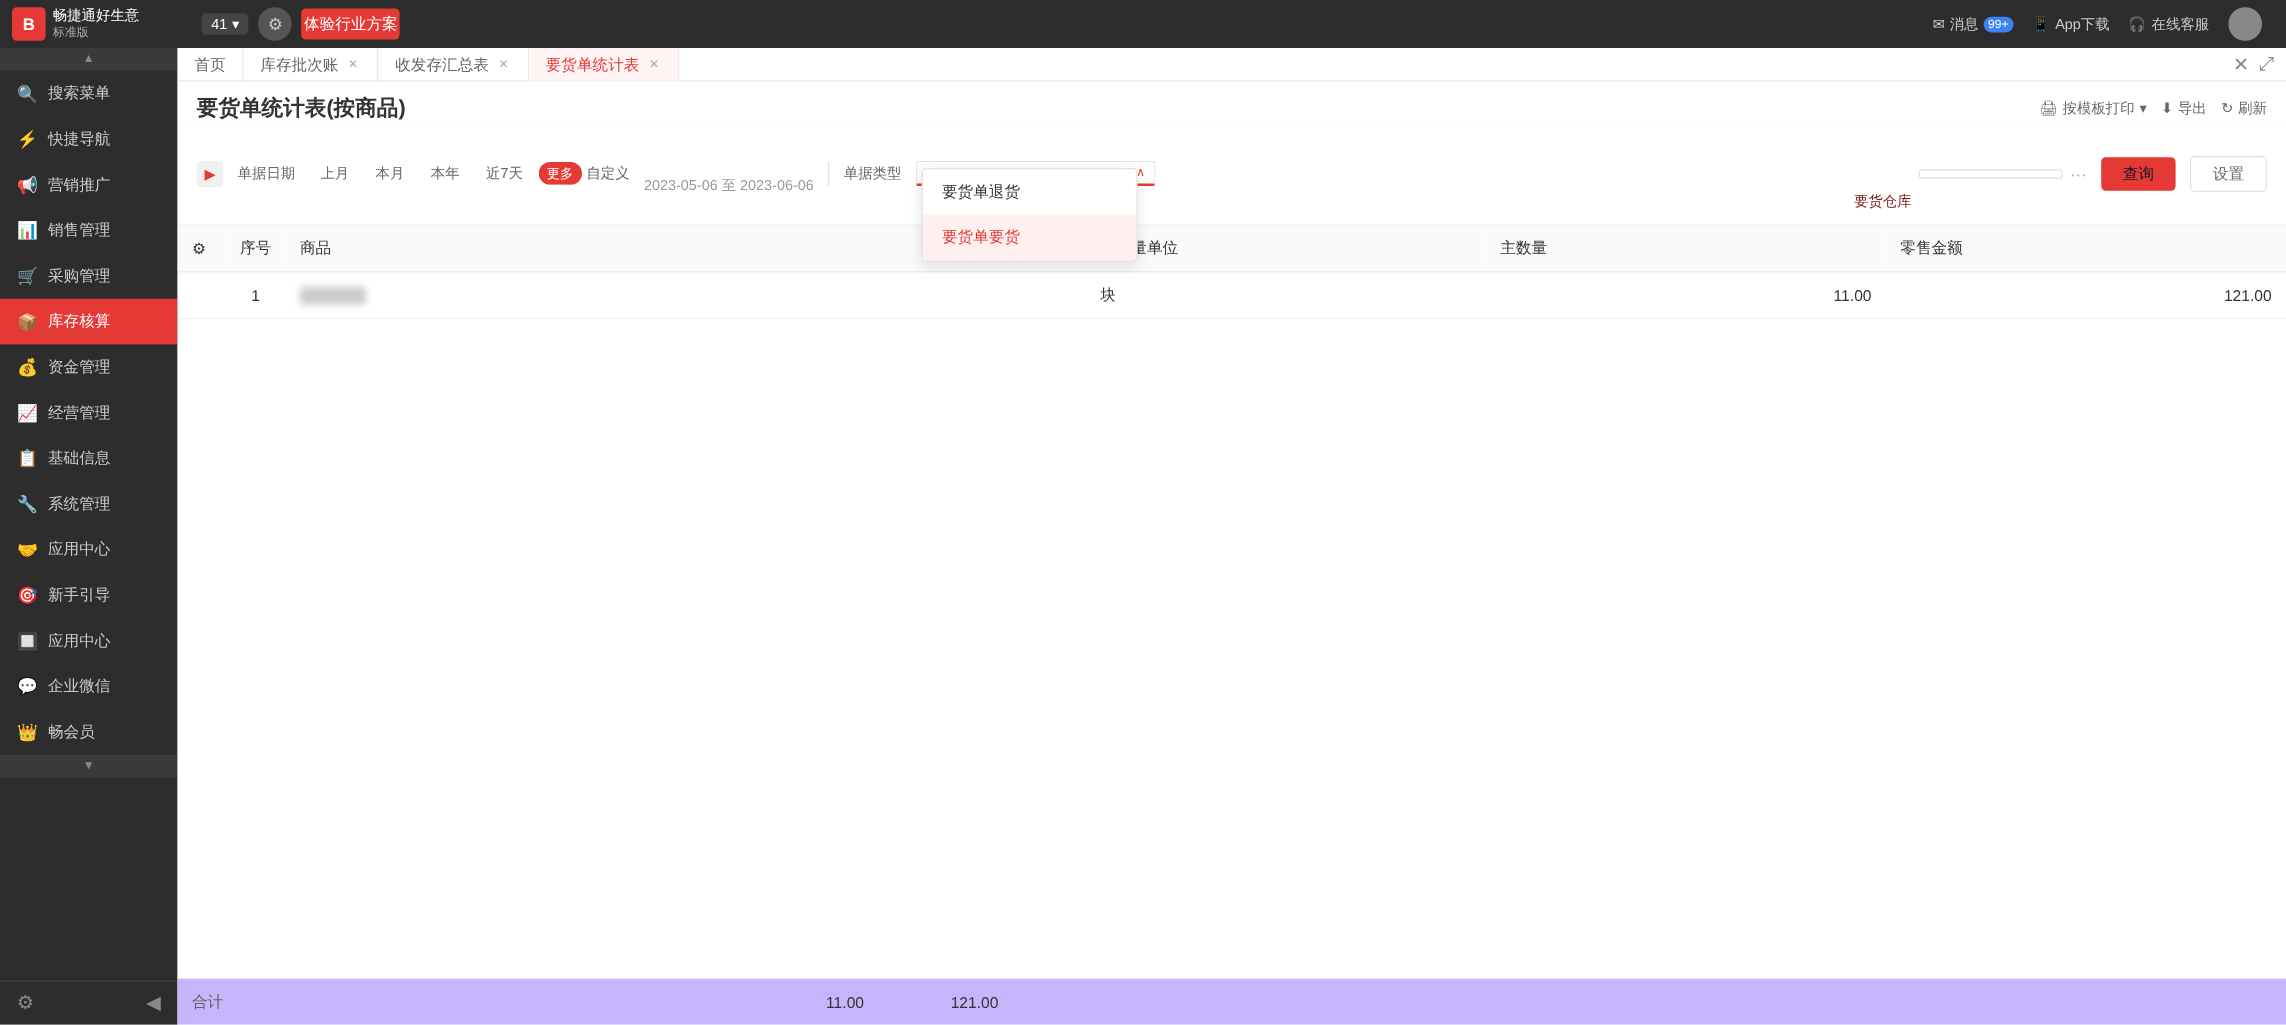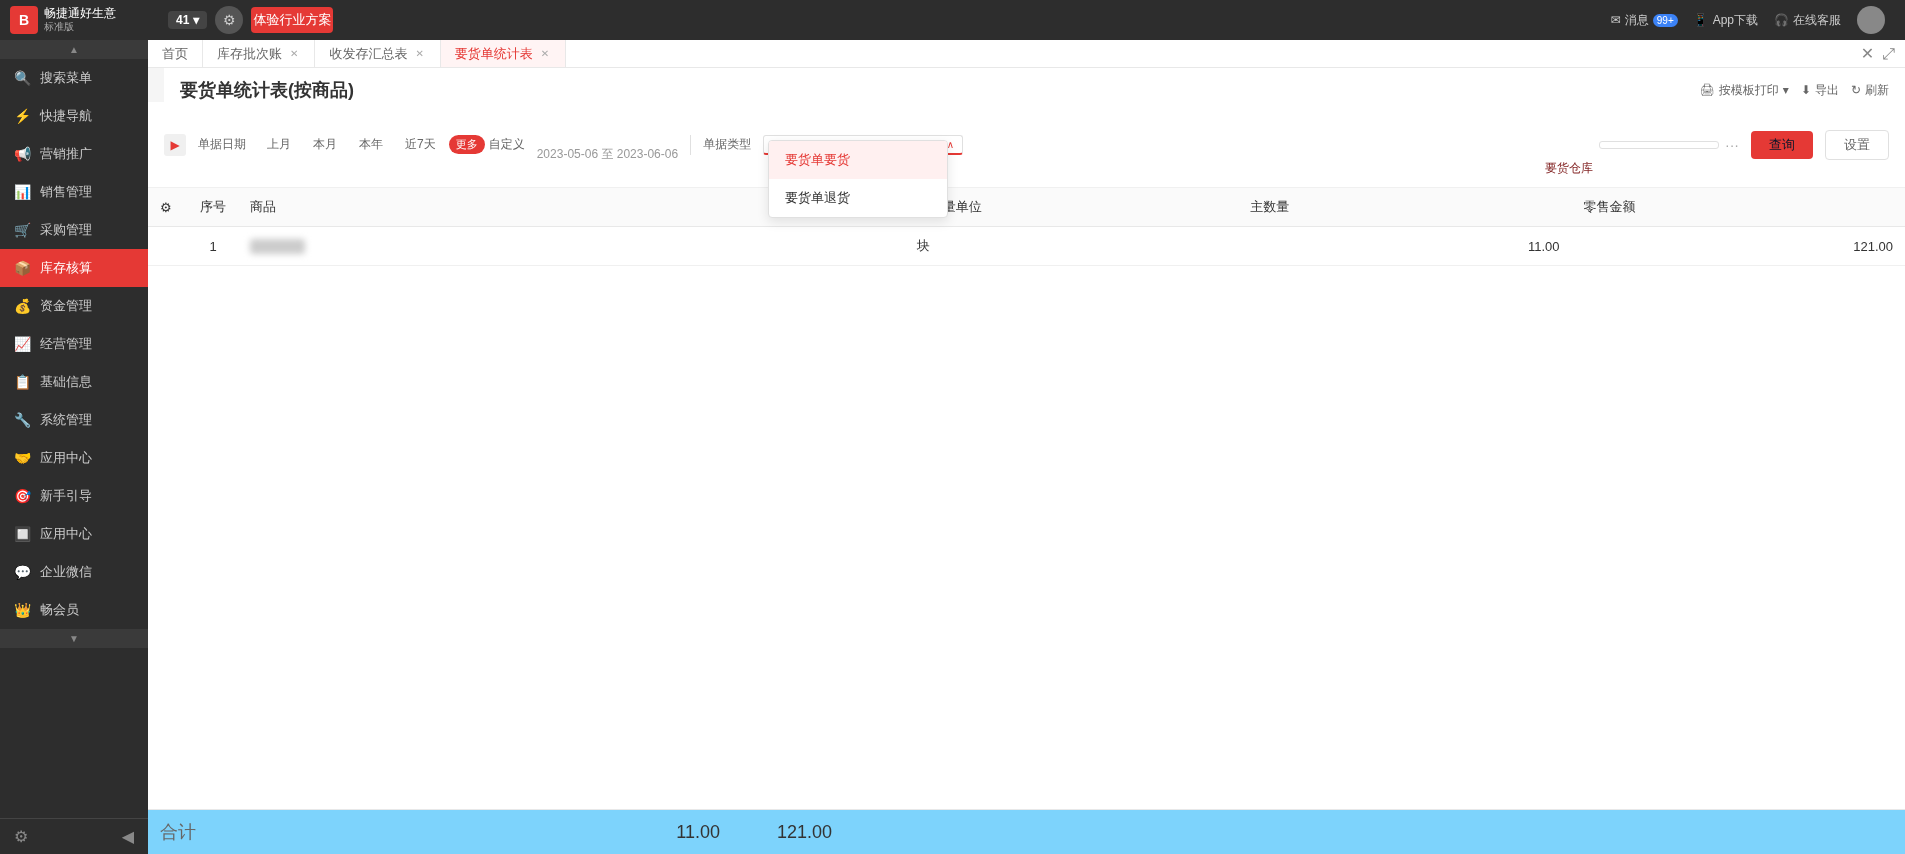--- a/index.html
+++ b/index.html
@@ -36,21 +36,21 @@
     .header-center {
       flex: 1;
       display: flex;
       align-items: center;
       gap: 8px;
       padding-left: 10px;
     }
     .branch-selector {
       display: flex; align-items: center; gap: 4px;
       background: #444; border-radius: 4px; padding: 2px 8px;
-      color: #fff; font-size: 12px; cursor: pointer; font-weight: bold;
+      color: #fff; font-size: 12px; cursor: pointer;
     }
     .settings-btn {
       width: 28px; height: 28px;
       border-radius: 50%; background: #555;
       display: flex; align-items: center; justify-content: center;
       cursor: pointer; color: #ccc; font-size: 14px;
     }
     .industry-btn {
       background: #e53935; color: #fff;
       border: none; border-radius: 4px;
@@ -115,21 +115,20 @@
     .tab-bar-btn { color: #888; cursor: pointer; font-size: 16px; }
 
     
     .page-content { flex: 1; display: flex; flex-direction: column; overflow: hidden; padding: 0; }
 
     
     .page-title-bar {
       background: #fff; padding: 10px 16px 0 16px;
       display: flex; align-items: center; justify-content: space-between;
       flex-shrink: 0;
-      margin-left: 16px;
     }
     .page-title { font-size: 18px; font-weight: 600; color: #333; }
     .page-title-actions { display: flex; align-items: center; gap: 12px; }
     .action-btn { display: flex; align-items: center; gap: 4px; color: #666; font-size: 12px; cursor: pointer; }
 
     
     .filter-bar {
       background: #fff; padding: 10px 16px;
       display: flex; align-items: center; gap: 12px;
       border-bottom: 1px solid #f0f0f0; flex-shrink: 0; flex-wrap: wrap;
@@ -213,24 +212,24 @@
     }
     .th-settings { width: 40px; text-align: center; }
     .col-no { width: 50px; text-align: center; }
     .col-product { min-width: 200px; }
     .col-unit { min-width: 100px; }
     .col-qty { min-width: 100px; text-align: right; }
     .col-amount { min-width: 100px; text-align: right; }
 
     
     .summary-row {
-      background: #7dd3fc;
+      background: #c4b5fd;
       border-top: 1px solid #e8e8e8;
       display: flex; align-items: center;
-      padding: 10px 12px; flex-shrink: 0; font-size: 18px;
+      padding: 10px 12px; flex-shrink: 0; font-size: 13px;
     }
     .summary-label { min-width: 460px; color: #666; }
     .summary-qty { min-width: 100px; text-align: right; color: #333; }
     .summary-amount { min-width: 100px; text-align: right; margin-left: 12px; color: #333; }
 
     
     .blurred-text {
       display: inline-block;
       background: #ccc; border-radius: 3px;
       color: transparent; user-select: none;
@@ -430,22 +429,22 @@
           <div class="filter-warehouse-input">
             <span style="flex:1;"></span>
           </div>
           <span class="filter-more-btn">···</span>
         </div>
 
         <button class="query-btn">查询</button>
         <button class="setup-btn">设置</button>
 
         <div class="dropdown-overlay">
+          <div class="dropdown-item">要货单退货</div>
           <div class="dropdown-item selected">要货单要货</div>
-          <div class="dropdown-item">要货单退货</div>
         </div>
       </div>
 
       <div class="table-wrapper">
         <table class="data-table">
           <thead>
             <tr>
               <th class="th-settings">⚙</th>
               <th class="col-no">序号</th>
               <th class="col-product">商品</th>

